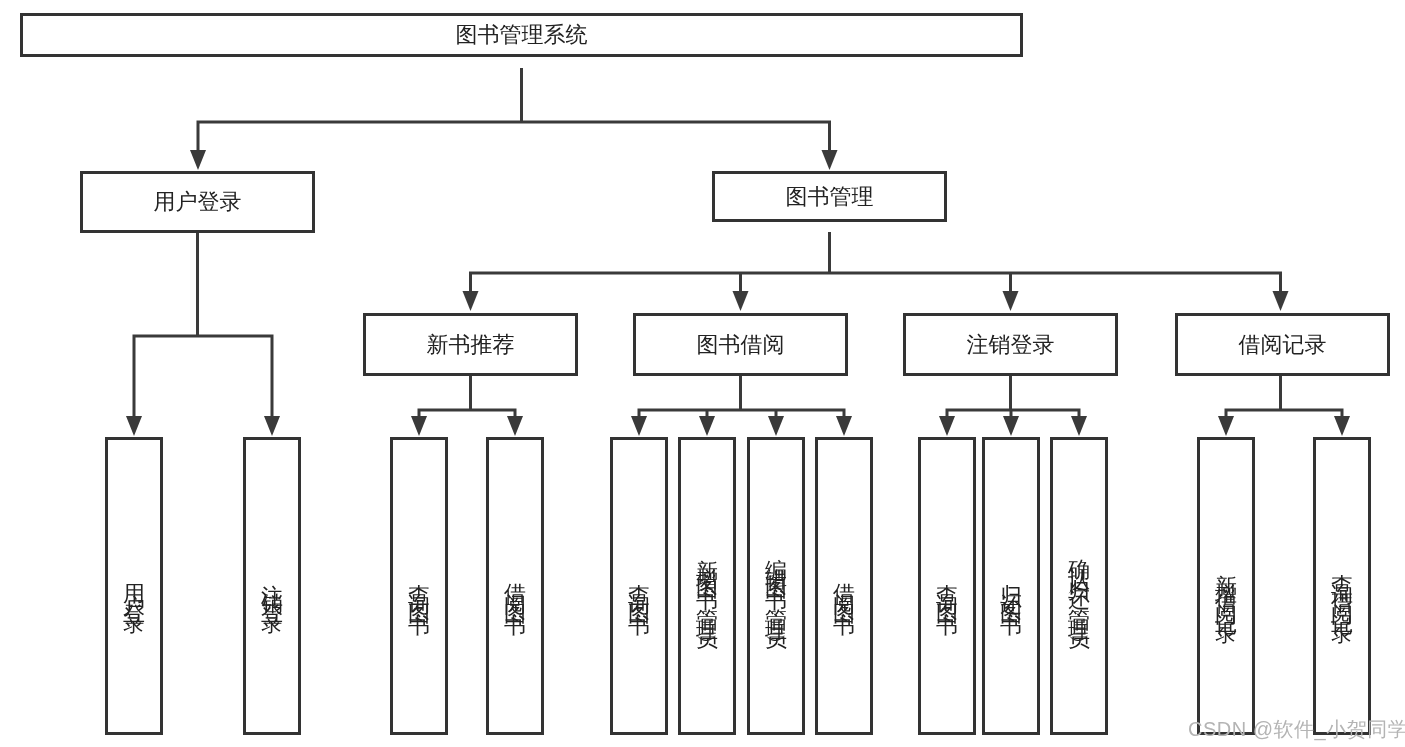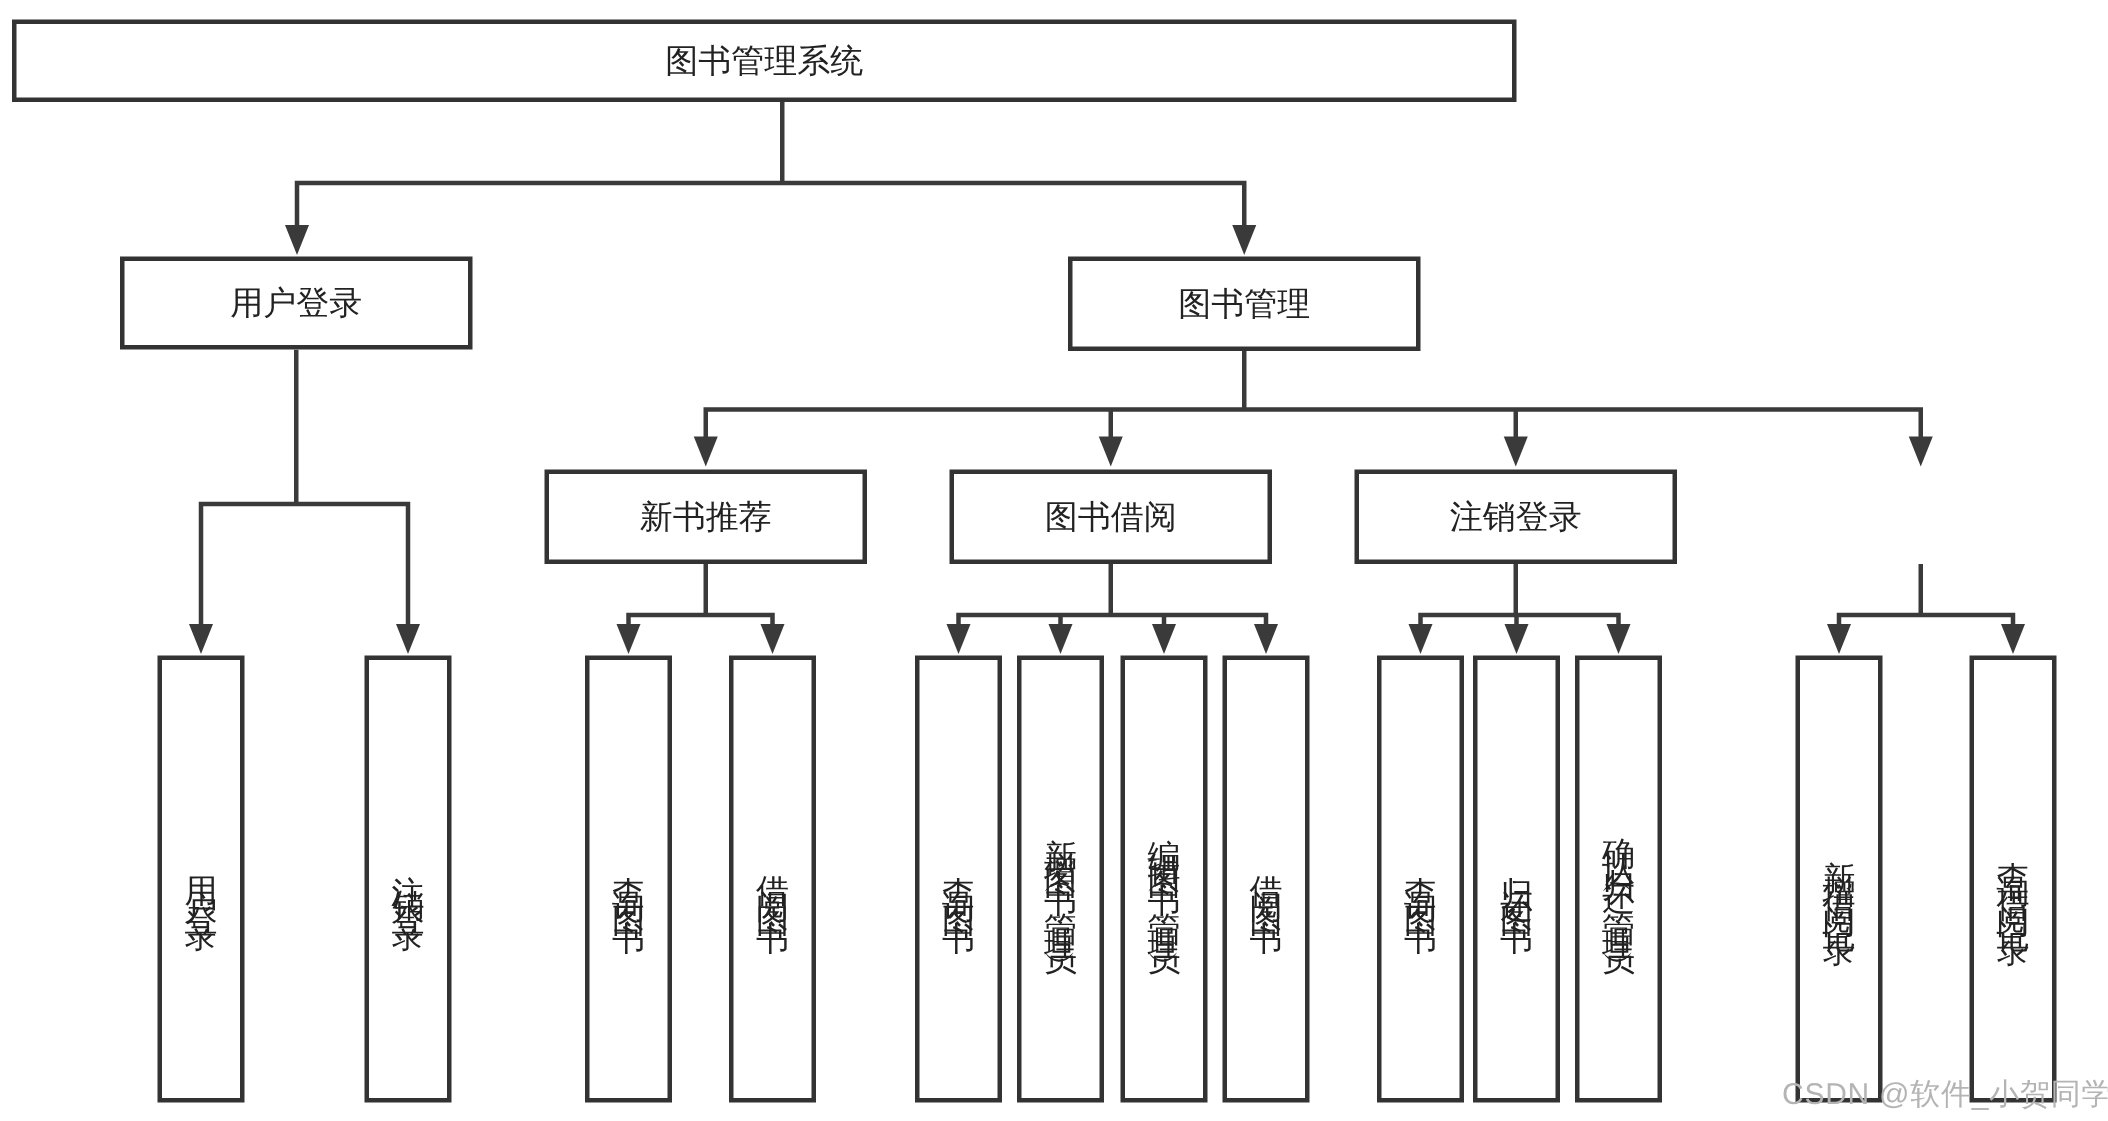--- a/index.html
+++ b/index.html
@@ -26,23 +26,23 @@
     z-index:2;
   }
   .node.vertical{
     writing-mode:vertical-rl;
     text-orientation:mixed;
     letter-spacing:10px;
     font-size:22px;
     line-height:1;
   }
   
-  .n-root{left:8px;top:13px;width:1003px;height:55px;font-family:Liberation Mono, monospace;}
+  .n-root{left:20px;top:13px;width:1003px;height:44px;font-family:Liberation Mono, monospace;}
   .n-userlogin{left:80px;top:171px;width:235px;height:62px;}
-  .n-bookmgmt{left:712px;top:171px;width:235px;height:63px;}
+  .n-bookmgmt{left:712px;top:171px;width:235px;height:51px;}
   .n-l3{top:313px;width:215px;height:63px;}
   .n-newbook{left:363px;}
   .n-borrowing{left:633px;}
   .n-current{left:903px;}
   .n-records{left:1175px;}
   .leaf{top:437px;width:58px;height:298px;}
   .p-ul0{left:105px;} .p-ul1{left:243px;}
   .p-nb0{left:390px;} .p-nb1{left:486px;}
   .p-bb0{left:610px;} .p-bb1{left:678px;} .p-bb2{left:747px;} .p-bb3{left:815px;}
   .p-cb0{left:918px;} .p-cb1{left:982px;} .p-cb2{left:1050px;}
@@ -107,20 +107,21 @@
   </svg>
 
   <div class="node n-root">图书管理系统</div>
 
   <div class="node n-userlogin">用户登录</div>
   <div class="node n-bookmgmt">图书管理</div>
 
   <div class="node n-l3 n-borrowing">图书借阅</div>
   <div class="node n-l3 n-newbook">新书推荐</div>
   <div class="node n-l3 n-current">注销登录</div>
+  <div class="node n-l3 n-records">借阅记录</div>
 
   <div class="node vertical leaf p-ul0">用户登录</div>
   <div class="node vertical leaf p-ul1">注销登录</div>
 
   <div class="node vertical leaf p-nb0">查询图书</div>
   <div class="node vertical leaf p-nb1">借阅图书</div>
 
   <div class="node vertical leaf p-bb0">查询图书</div>
   <div class="node vertical leaf p-bb1">新增图书（管理员）</div>
   <div class="node vertical leaf p-bb2">编辑图书（管理员）</div>

